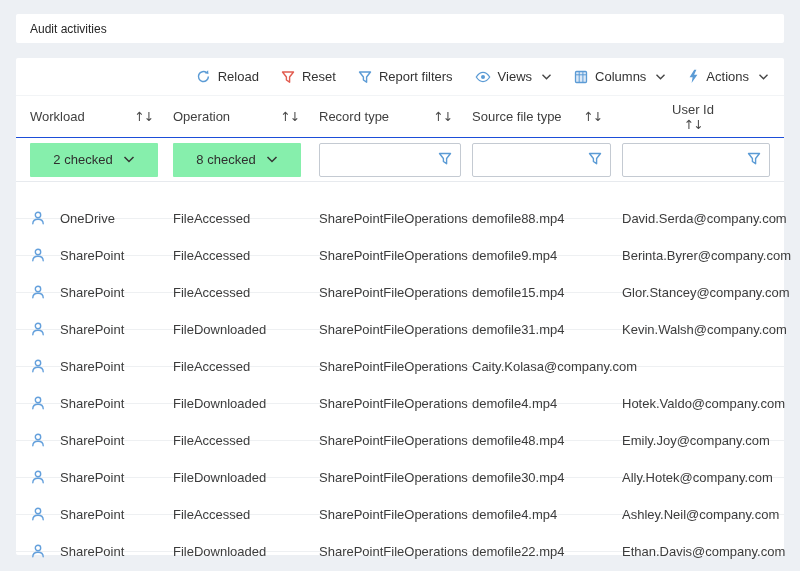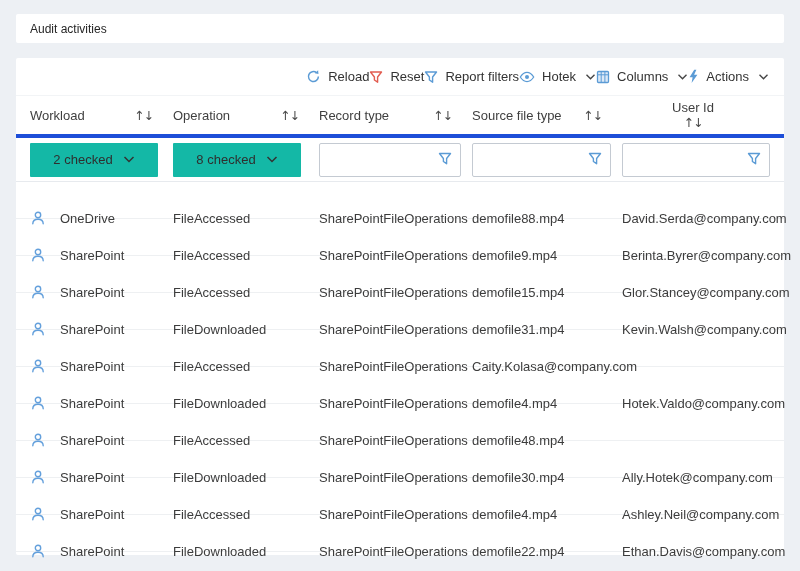--- a/index.html
+++ b/index.html
@@ -18,47 +18,47 @@
   .page-title { font-size:12px; color:#262626; }
 
   .panel {
     position:absolute; left:16px; top:58px; width:768px; height:497px;
     background:#ffffff; border-radius:2px;
   }
 
   
   .toolbar {
     height:38px; display:flex; align-items:center; justify-content:flex-end;
-    padding:0 15px; border-bottom:1px solid #f2f4f6;
+    gap:22px; padding:0 15px; border-bottom:1px solid #f2f4f6;
   }
   .titem { display:flex; align-items:center; gap:7px; cursor:pointer; color:#333; white-space:nowrap; }
   .titem svg { display:block; }
   .chev { margin-left:2px; }
 
   
   .grid {
     display:grid;
     grid-template-columns:143px 146px 153px 150px 1fr;
     align-items:center; padding:0 14px;
   }
-  .thead { height:42px; border-bottom:4px solid #1d4ed8; }
+  .thead { height:42px; border-bottom:1px solid #1d4ed8; }
   .hcell {
     display:flex; align-items:center; justify-content:space-between;
     padding-right:20px; color:#3f3f3f; cursor:pointer;
   }
   .hcell.last { padding-right:6px;flex-direction:column; }
   .sort {
     font-family:"DejaVu Sans",sans-serif; font-size:12.5px; color:#4a4a4a;
     letter-spacing:-1px; cursor:pointer; user-select:none;
   }
 
   
   .filterrow { height:44px; border-bottom:1px solid #e7eaee; }
   .fbtn {
-    width:128px; height:34px; background:#14b8a6; border:none; border-radius:1px;
+    width:128px; height:34px; background:#86efac; border:none; border-radius:1px;
     display:flex; align-items:center; justify-content:center; gap:10px;
     font:inherit; color:#2f2f2f; cursor:pointer;
   }
   .fwrap { position:relative; margin-right:11px; }
   .fwrap.last { margin-right:0; }
   .fwrap input {
     width:100%; height:34px; border:1px solid #c4cad2; border-radius:2px;
     background:#fff; padding:0 30px 0 8px; font:inherit; color:#3c3c3c; outline:none;
   }
   .funnel-in { position:absolute; right:9px; top:50%; transform:translateY(-50%); pointer-events:none; }
@@ -112,21 +112,21 @@
       </span>
       <span>Report filters</span>
     </div>
     <div class="titem">
       <span class="picon">
         <svg width="16" height="14" viewBox="0 0 16 14">
             <path d="M1.3 7 C3.3 3.9 5.9 2.4 8 2.4 C10.1 2.4 12.7 3.9 14.7 7 C12.7 10.1 10.1 11.6 8 11.6 C5.9 11.6 3.3 10.1 1.3 7 Z" fill="none" stroke="#5b9bd5" stroke-width="1.3"></path>
             <circle cx="8" cy="7" r="2" fill="#5b9bd5"></circle>
           </svg>
       </span>
-      <span>Hotek</span>
+      <span>Views</span>
       <span class="chev picon">
         <svg width="11" height="8" viewBox="0 0 12 9">
             <polyline points="1.5,2 6,6.5 10.5,2" fill="none" stroke="#444" stroke-width="1.5"></polyline>
           </svg>
       </span>
     </div>
     <div class="titem">
       <span class="picon">
         <svg width="14" height="14" viewBox="0 0 14 14">
             <rect x="1.5" y="1.5" width="11" height="11" rx="1" fill="#dce9f7" stroke="#5b9bd5" stroke-width="1.3"></rect>
@@ -323,20 +323,21 @@
         <svg width="16" height="16" viewBox="0 0 16 16">
               <circle cx="8" cy="5" r="2.7" fill="none" stroke="#64a0dc" stroke-width="1.4"></circle>
               <path d="M2.8 13.8 C2.8 10.8 5 9.3 8 9.3 C11 9.3 13.2 10.8 13.2 13.8" fill="none" stroke="#64a0dc" stroke-width="1.4" stroke-linecap="round"></path>
             </svg>
       </span>
       <span>SharePoint</span>
     </div>
     <div class="cell">FileAccessed</div>
     <div class="cell">SharePointFileOperations</div>
     <div class="cell">demofile48.mp4</div>
+    <div class="cell">Emily.Joy@company.com</div>
   </div>
       <div class="grid trow">
     <div class="cell c1">
       <span class="picon">
         <svg width="16" height="16" viewBox="0 0 16 16">
               <circle cx="8" cy="5" r="2.7" fill="none" stroke="#64a0dc" stroke-width="1.4"></circle>
               <path d="M2.8 13.8 C2.8 10.8 5 9.3 8 9.3 C11 9.3 13.2 10.8 13.2 13.8" fill="none" stroke="#64a0dc" stroke-width="1.4" stroke-linecap="round"></path>
             </svg>
       </span>
       <span>SharePoint</span>

